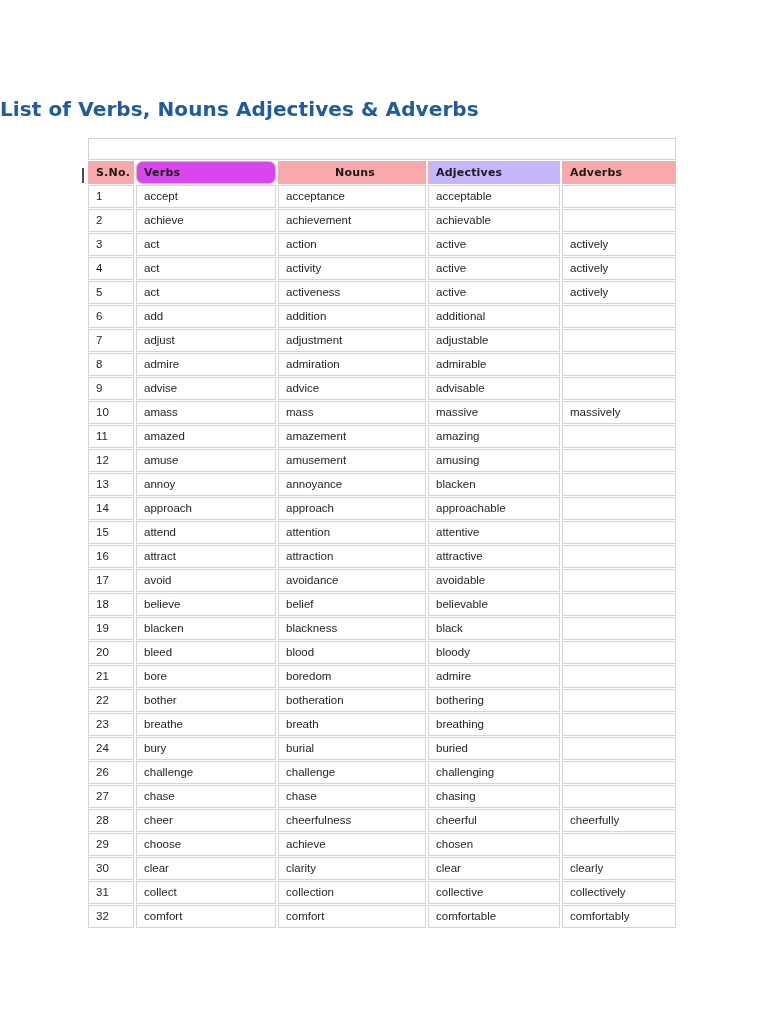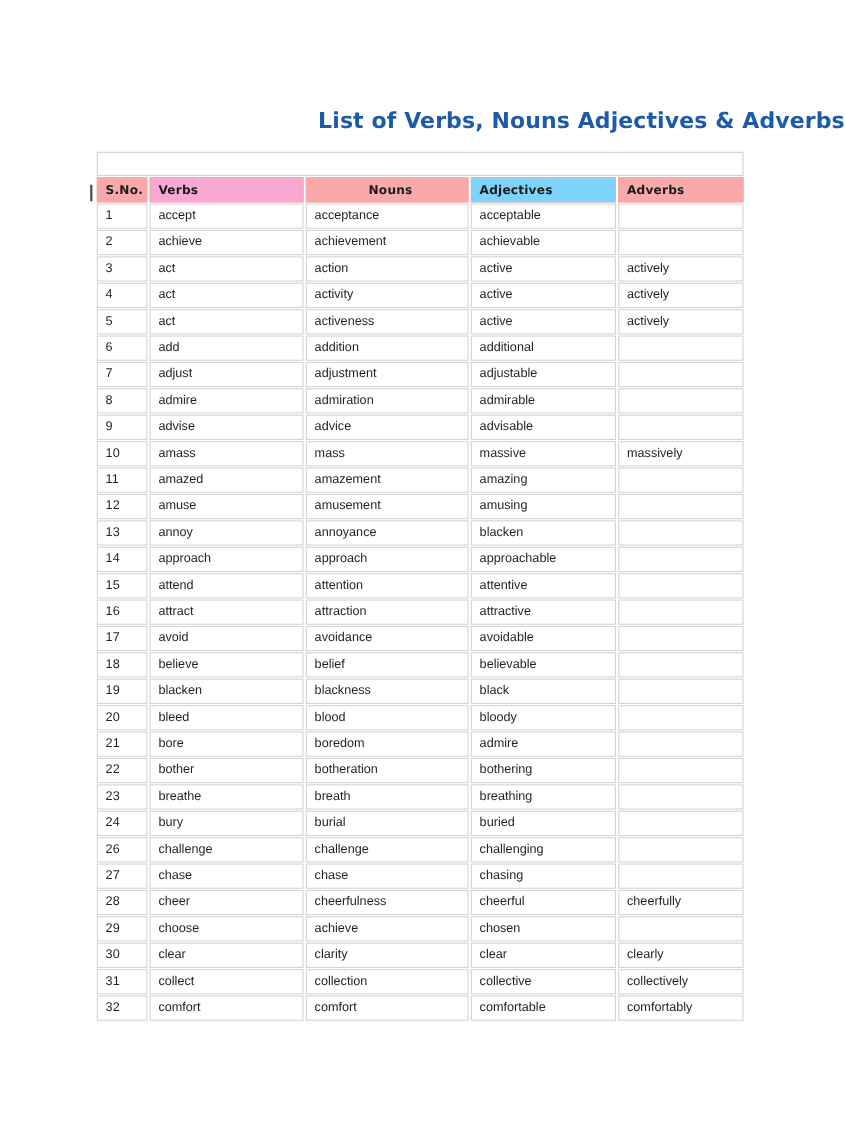--- a/index.html
+++ b/index.html
@@ -21,21 +21,21 @@
     height: 1024px;
     background: #ffffff;
   }
 
   
   .doc-title {
     position: absolute;
     left: 0;
     top: 84px;
     width: 768px;
-    text-align: right;
+    text-align: left;
     font-family: "DejaVu Sans", "Liberation Sans", sans-serif;
     font-size: 20px;
     font-weight: bold;
     letter-spacing: 0.1px;
     color: #1d5ba8;
     white-space: nowrap;
   }
 
   
   .table-wrap {
@@ -125,23 +125,23 @@
           <col class="c-noun">
           <col class="c-adj">
           <col class="c-adv">
       </colgroup>
       <tbody>
         <tr class="spacer-row">
           <td colspan="5"></td>
         </tr>
         <tr class="head-row">
             <th style="background: rgb(249, 169, 169); border-color: rgb(249, 169, 169);">S.No.</th>
-            <th style="background: #f9a8d4; border-color: rgb(249, 169, 169);">Verbs</th>
+            <th style="background: #d946ef; border-color: rgb(249, 169, 169); border-radius: 7px;">Verbs</th>
             <th style="background: rgb(249, 169, 169); border-color: rgb(249, 169, 169); text-align: center;">Nouns</th>
-            <th style="background: #7dd3fc; border-color: rgb(249, 169, 169);">Adjectives</th>
+            <th style="background: #c4b5fd; border-color: rgb(249, 169, 169);">Adjectives</th>
             <th style="background: rgb(249, 169, 169); border-color: rgb(249, 169, 169);">Adverbs</th>
           </tr>
       <tr>
             <td class="sno">1</td>
             <td>accept</td>
             <td>acceptance</td>
             <td>acceptable</td>
             <td></td>
           </tr>
           <tr>

